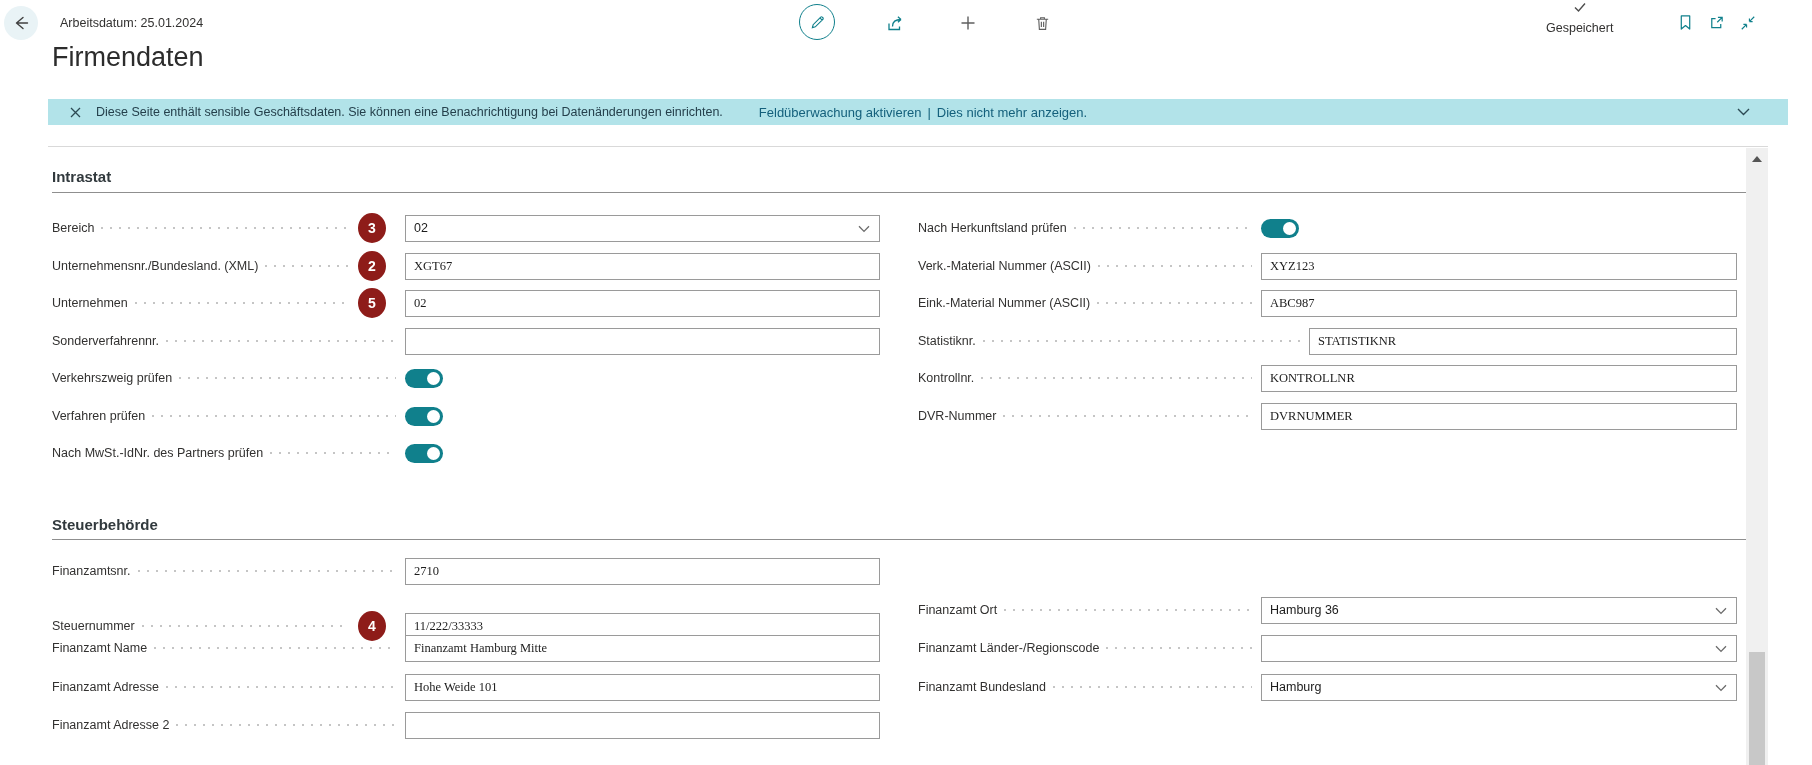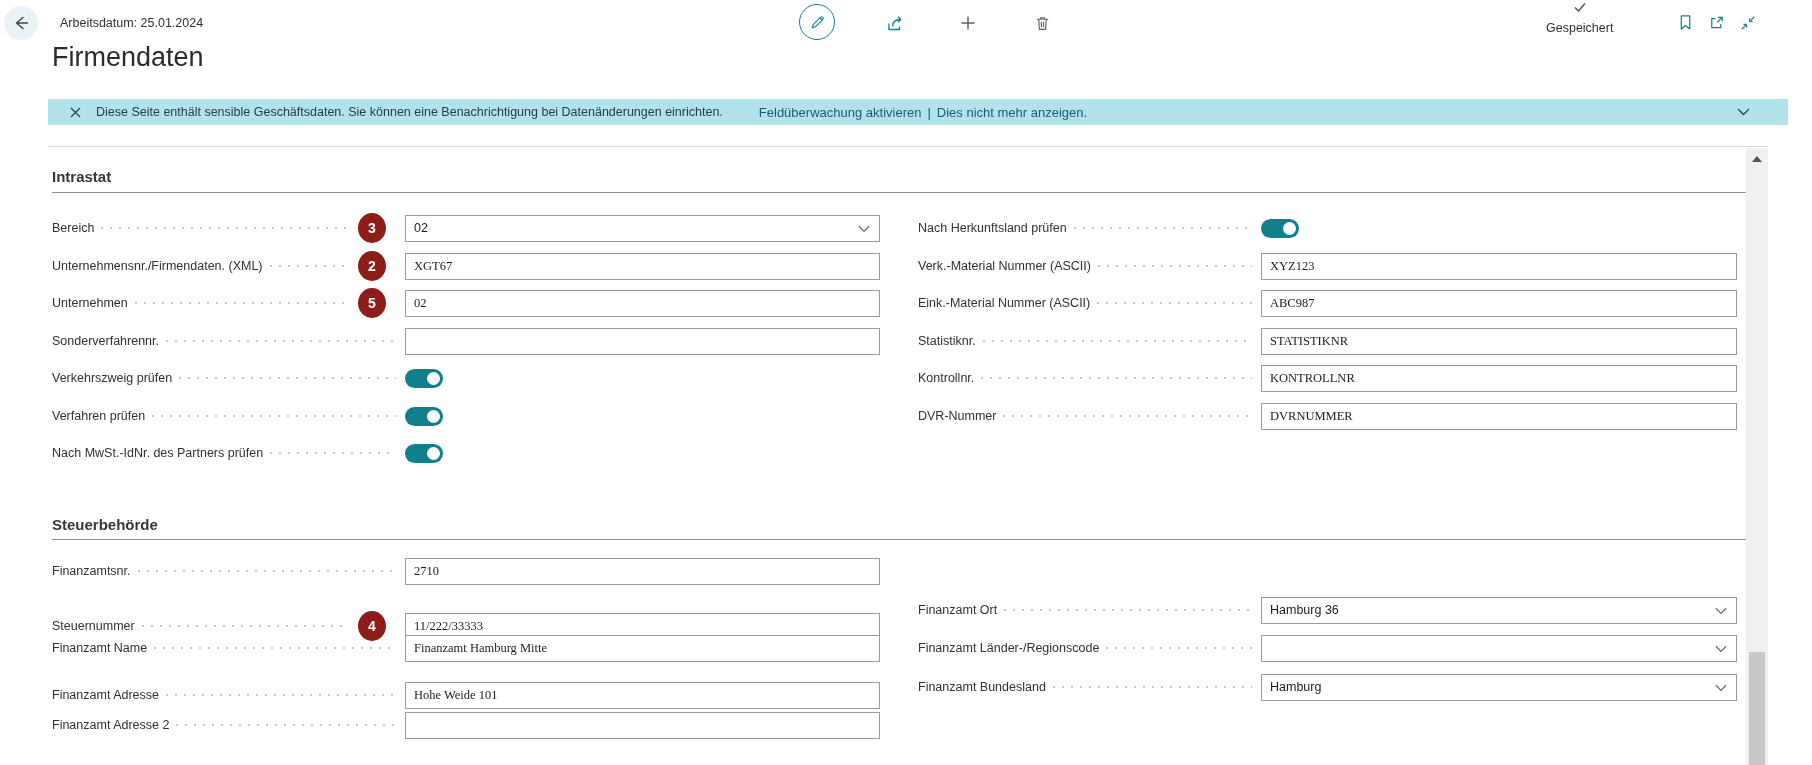--- a/index.html
+++ b/index.html
@@ -159,21 +159,21 @@
       <span class="leader"></span>
       <span class="badge">3</span>
       <span class="combo" style="width: 475px;">
         <span class="val">02</span>
         <svg width="12" height="8" viewBox="0 0 12 8">
           <path d="M1 1.2 L6 6.4 L11 1.2" fill="none" stroke="#6b6b6b" stroke-width="1.3"></path>
         </svg>
       </span>
     </div>
     <div class="row" style="top: 38px;">
-      <span class="lbl">Unternehmensnr./Firmendaten. (XML)</span>
+      <span class="lbl">Unternehmensnr./Bundesland. (XML)</span>
       <span class="leader"></span>
       <span class="badge">2</span>
       <input class="tbox" value="XGT67" readonly="" style="width: 475px;">
     </div>
     <div class="row" style="top: 75px;">
       <span class="lbl">Unternehmen</span>
       <span class="leader"></span>
       <span class="badge">5</span>
       <input class="tbox" value="02" readonly="" style="width: 475px;">
     </div>
@@ -222,21 +222,21 @@
       <input class="tbox" value="XYZ123" readonly="" style="width: 476px;">
     </div>
     <div class="row" style="top: 75px;">
       <span class="lbl">Eink.-Material Nummer (ASCII)</span>
       <span class="leader"></span>
       <input class="tbox" value="ABC987" readonly="" style="width: 476px;">
     </div>
     <div class="row" style="top: 113px;">
       <span class="lbl">Statistiknr.</span>
       <span class="leader"></span>
-      <input class="tbox" value="STATISTIKNR" readonly="" style="width: 476px;">
+      <input class="tbox" value="STATISTIKNR" readonly="" style="width: 428px;">
     </div>
     <div class="row" style="top: 150px;">
       <span class="lbl">Kontrollnr.</span>
       <span class="leader"></span>
       <input class="tbox" value="KONTROLLNR" readonly="" style="width: 476px;">
     </div>
     <div class="row" style="top: 188px;">
       <span class="lbl">DVR-Nummer</span>
       <span class="leader"></span>
       <input class="tbox" value="DVRNUMMER" readonly="" style="width: 476px;">
@@ -253,21 +253,21 @@
       <span class="lbl">Steuernummer</span>
       <span class="leader"></span>
       <span class="badge">4</span>
       <input class="tbox" value="11/222/33333" readonly="" style="width: 475px;">
     </div>
     <div class="row" style="top: 77px;">
       <span class="lbl">Finanzamt Name</span>
       <span class="leader"></span>
       <input class="tbox" value="Finanzamt Hamburg Mitte" readonly="" style="width: 475px;">
     </div>
-    <div class="row" style="top: 116px; margin-top: 8px;">
+    <div class="row" style="top: 116px;">
       <span class="lbl">Finanzamt Adresse</span>
       <span class="leader"></span>
       <input class="tbox" value="Hohe Weide 101" readonly="" style="width: 475px;">
     </div>
     <div class="row" style="top: 154px;">
       <span class="lbl">Finanzamt Adresse 2</span>
       <span class="leader"></span>
       <input class="tbox" value="" readonly="" style="width: 475px;">
     </div>
   </div>

